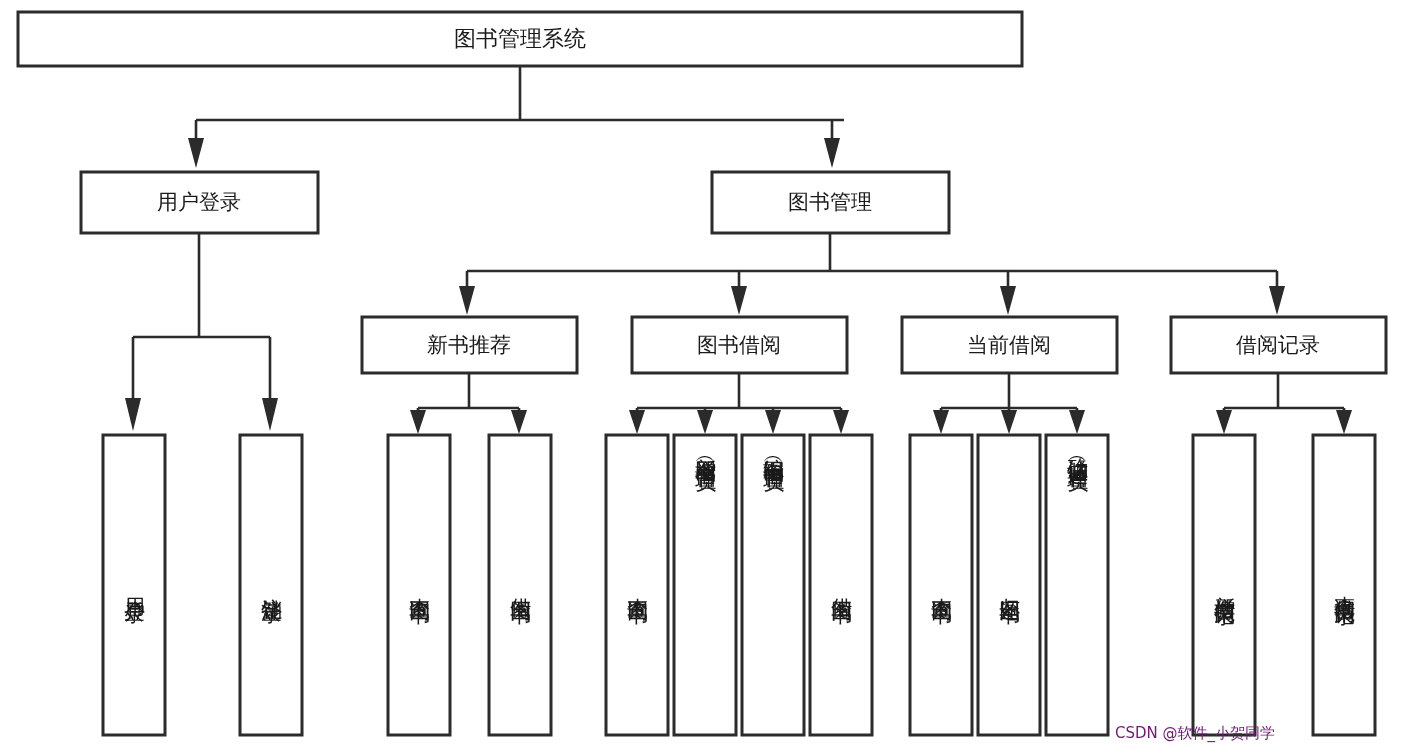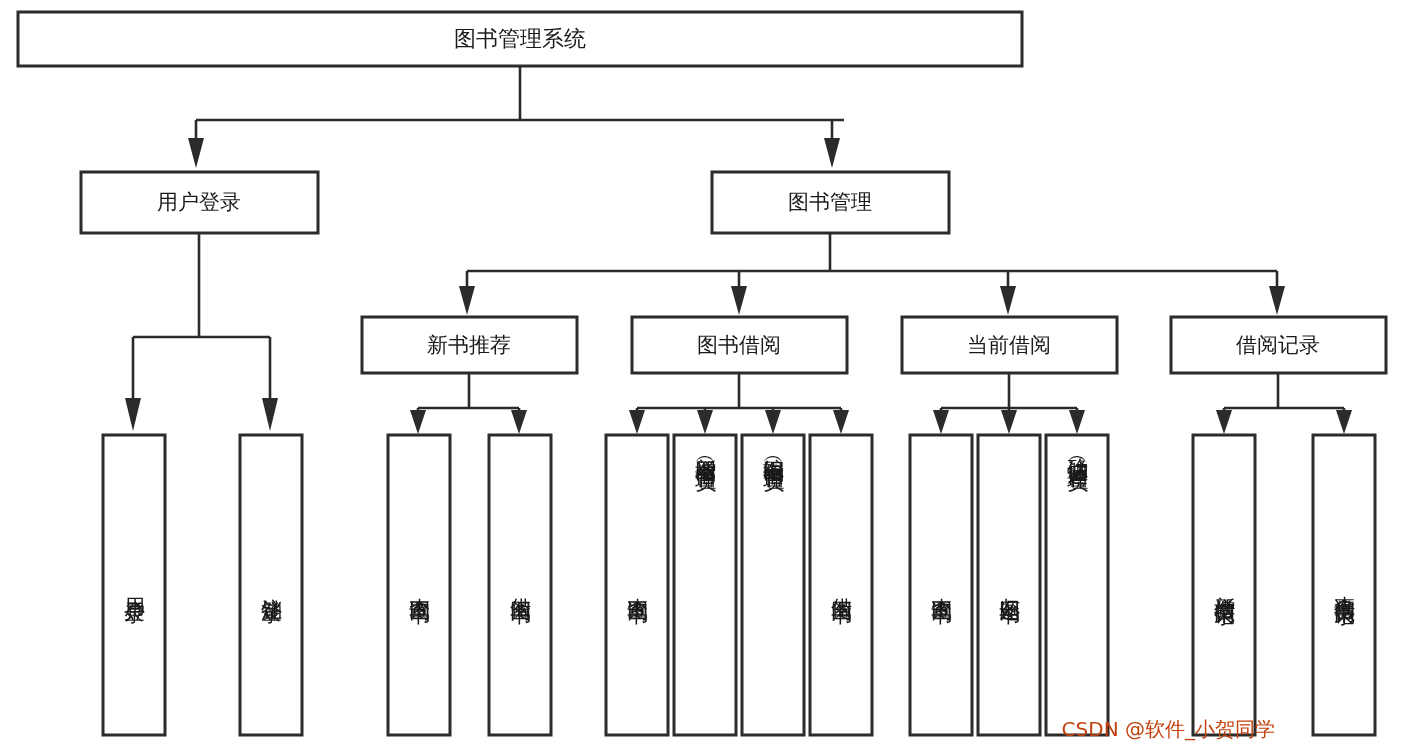--- a/index.html
+++ b/index.html
@@ -71,22 +71,22 @@
     line-height: 1.12;
     color: #1a1a1a;
     letter-spacing: 2px;
     white-space: nowrap;
   }
   .watermark {
     position: absolute;
     right: 14px;
     bottom: 4px;
     font-family: "DejaVu Sans", "Liberation Sans", sans-serif;
-    font-size: 20px;
-    color: #c2410c;
+    font-size: 15px;
+    color: #701a75;
     white-space: nowrap;
     pointer-events: none;
     margin-left: 21px;
   }
 </style>
 </head>
 <body>
 
 <div id="diagram-root">
 

